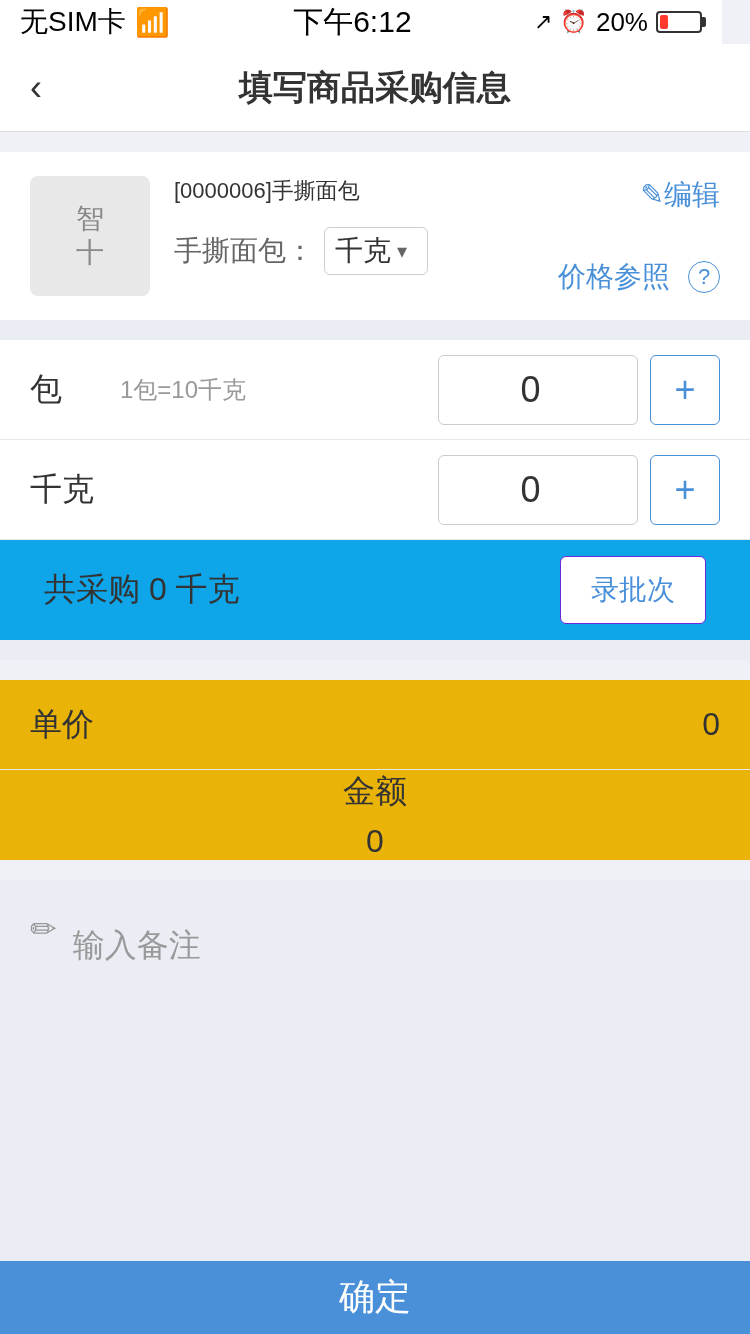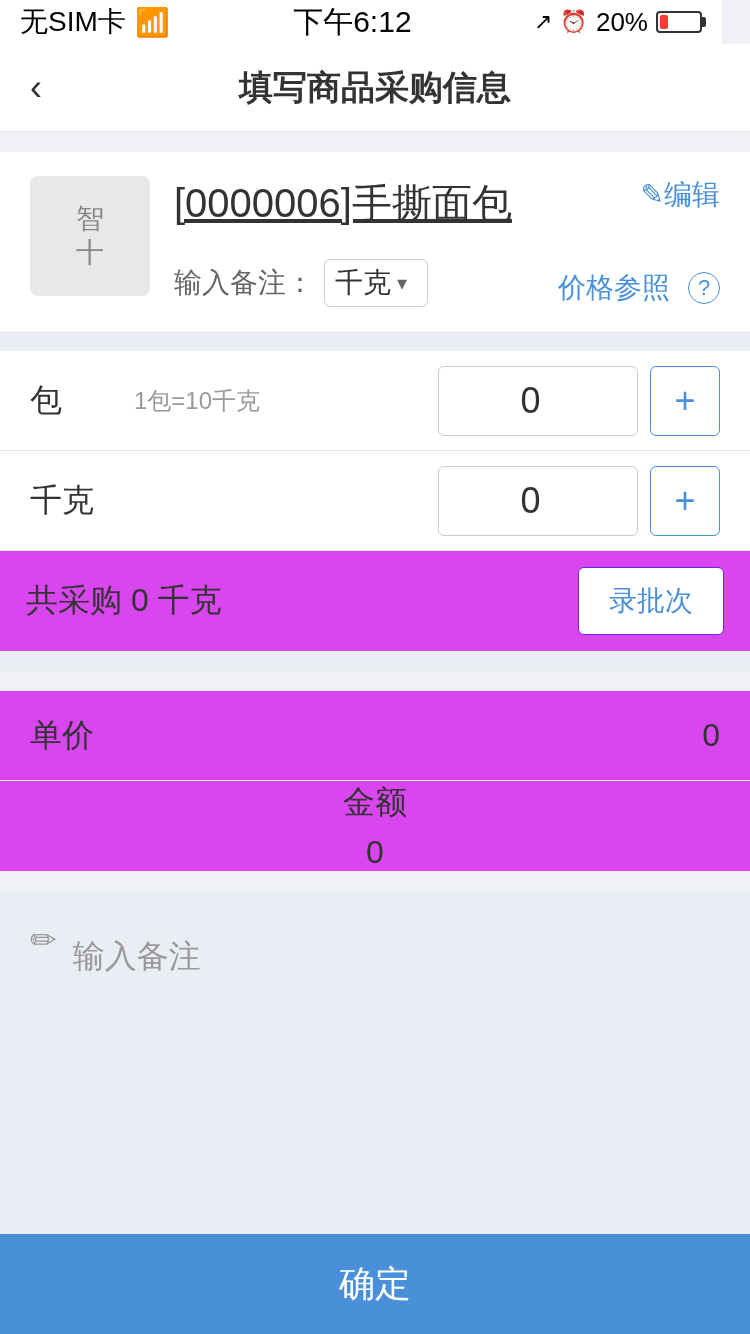--- a/index.html
+++ b/index.html
@@ -100,25 +100,24 @@
       margin-right: 24px;
     }
     .product-logo {
       font-size: 28px;
       color: #888;
       text-align: center;
       line-height: 1.2;
     }
     .product-info { flex: 1; }
     .product-name {
-      font-size: 40px;
+      font-size: 22px;
       color: #333;
       font-weight: 500;
-      margin-bottom: 28px;
-      text-decoration: underline;
+      margin-bottom: 21px;
     }
     .product-unit {
       display: flex;
       align-items: center;
       font-size: 28px;
       color: #666;
       gap: 10px;
     }
     .unit-select {
       border: 1px solid #ccc;
@@ -174,21 +173,21 @@
       border-bottom: 1px solid #e8e8e8;
     }
     .qty-label {
       font-size: 32px;
       color: #333;
       min-width: 80px;
     }
     .qty-sub-label {
       font-size: 24px;
       color: #999;
-      margin-left: 24px;
+      margin-left: 10px;
       flex: 1;
     }
     .qty-input-wrap {
       display: flex;
       align-items: center;
       margin-left: auto;
     }
     .qty-input {
       width: 200px;
       height: 70px;
@@ -210,45 +209,45 @@
       display: flex;
       align-items: center;
       justify-content: center;
       font-size: 36px;
       color: #4a90d9;
       cursor: pointer;
     }
 
     
     .total-row {
-      background: #d946ef;
-      display: flex;
-      align-items: center;
-      padding: 0 26px;
+      background: #0ea5e9;
+      display: flex;
+      align-items: center;
+      padding: 0 44px;
       height: 100px;
       gap: 36px;
     }
     .total-label {
       font-size: 32px;
       color: #333;
       flex: 1;
     }
     .record-btn {
       border: 1px solid #6d28d9;
       border-radius: 6px;
       padding: 14px 30px;
       font-size: 28px;
       color: #4a90d9;
       background: #fff;
       cursor: pointer;
     }
 
     
     .price-section {
-      background: #d946ef;
+      background: #eab308;
       margin-top: 20px;
     }
     .price-row {
       display: flex;
       align-items: center;
       padding: 0 30px;
       height: 90px;
       border-bottom: 1px solid #e8e8e8;
     }
     .price-row:last-child { border-bottom: none; flex-direction: column; }
@@ -283,21 +282,21 @@
       color: #999;
       margin-top: 16px;
     }
 
     
     .confirm-btn {
       position: fixed;
       bottom: 0;
       left: 0;
       width: 750px;
-      height: 100px;
+      height: 73px;
       background: #4a90d9;
       display: flex;
       align-items: center;
       justify-content: center;
       font-size: 36px;
       color: #fff;
       font-weight: 500;
       cursor: pointer;
     }
   </style>
@@ -328,21 +327,21 @@
 <div class="product-card">
   <div class="product-image">
     <div class="product-logo">
       <div>智</div>
       <div>十</div>
     </div>
   </div>
   <div class="product-info">
     <div class="product-name">[0000006]手撕面包</div>
     <div class="product-unit">
-      <span>输入备注：</span>
+      <span>手撕面包：</span>
       <div class="unit-select">
         <span>千克</span>
         <span class="unit-arrow">▾</span>
       </div>
     </div>
   </div>
   <div class="edit-btn">✎编辑</div>
   <div class="price-ref">
     <span>价格参照</span>
     <span style="border:1px solid #4a90d9;border-radius:50%;width:32px;height:32px;display:inline-flex;align-items:center;justify-content:center;font-size:22px;">?</span>

